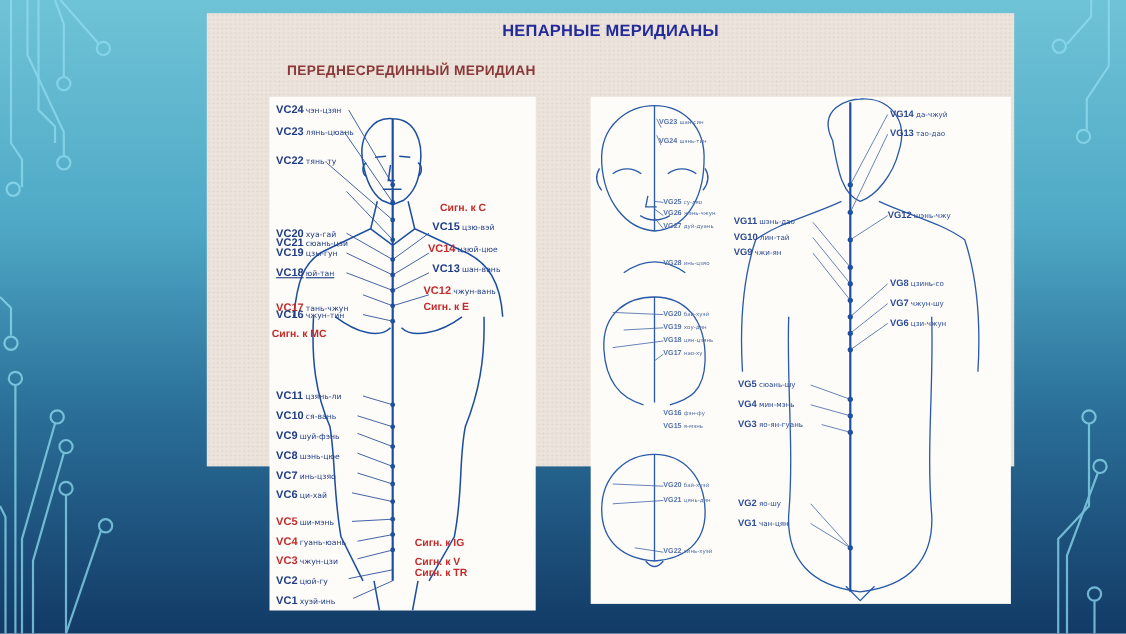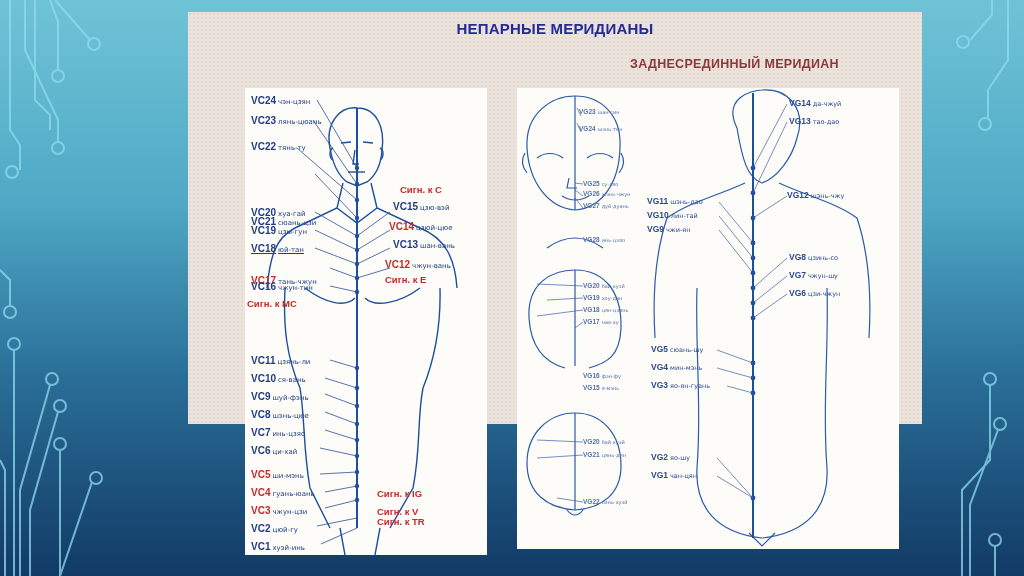--- a/index.html
+++ b/index.html
@@ -11,21 +11,21 @@
     background:#ece4dc;
     background-image:radial-gradient(rgba(180,150,140,0.15) 1px,transparent 1px);
     background-size:4px 4px;}
   .main-title{position:absolute;left:0;width:734px;top:8px;text-align:center;
     color:#232a9a;font-weight:bold;font-size:15px;letter-spacing:0.2px;}
   .sub-title{position:absolute;top:45px;color:#8a3838;font-weight:bold;font-size:12.5px;letter-spacing:0.3px;}
   .sub-left{left:73px;}
   .sub-right{left:442px;}
   .panel{position:absolute;background:#fdfcf8;}
   .panel-left{left:57px;top:76px;width:242px;height:467px;}
-  .panel-right{left:329px;top:76px;width:382px;height:461px;}
+  .panel-right{left:349px;top:76px;width:382px;height:461px;}
   .panel svg{position:absolute;left:0;top:0;}
   .lbl{position:absolute;font-size:9.5px;white-space:nowrap;line-height:10px;color:#1f3c86;}
   .lbl .code{font-weight:bold;font-size:10px;}
   .lbl .name{font-size:7px;margin-left:2px;font-family:"DejaVu Sans",sans-serif;}
   .lbl.red .code{color:#c42a2a;}
   .sig{position:absolute;font-size:9.5px;font-weight:bold;color:#c42a2a;white-space:nowrap;}
   .vg{position:absolute;font-size:8.5px;white-space:nowrap;color:#2c4a94;}
   .vg.small{font-size:6.5px;color:#5570aa;}
   .vg .name{font-size:6.5px;margin-left:2px;font-family:"DejaVu Sans",sans-serif;}
   .vg.small .name{font-size:5px;}
@@ -66,21 +66,21 @@
       <circle cx="990" cy="379" r="6"></circle>
     <path d="M998 430 L970 505 V576"></path>
       <circle cx="1000" cy="424" r="6"></circle>
     <path d="M995 546 V576"></path>
       <circle cx="995" cy="540" r="6"></circle>
   </g>
 </svg>
 
 <div class="slide">
   <div class="main-title">НЕПАРНЫЕ МЕРИДИАНЫ</div>
-  <div class="sub-title sub-right">ЗАДНЕСРЕДИННЫЙ МЕРИДИАН</div>
+  <div class="sub-title sub-left">ПЕРЕДНЕСРЕДИННЫЙ МЕРИДИАН</div>
 
   <div class="panel panel-left">
     <svg width="242" height="467" viewBox="0 0 242 467">
       <g fill="none" stroke="#1d4fa0" stroke-width="1.4">
 
         <path d="M85 60 C80 35 95 18 112 20 C132 20 140 40 137 62 C136 78 130 88 122 94 L112 98 L102 94 C94 88 88 78 85 60 Z"></path>
         <path d="M88 60 C84 62 84 70 88 72"></path>
           <path d="M135 60 C139 62 139 70 135 72"></path>
         <path d="M96 55 L106 54 M118 54 L128 55"></path>
         <path d="M110 62 L108 76 L114 76"></path>

